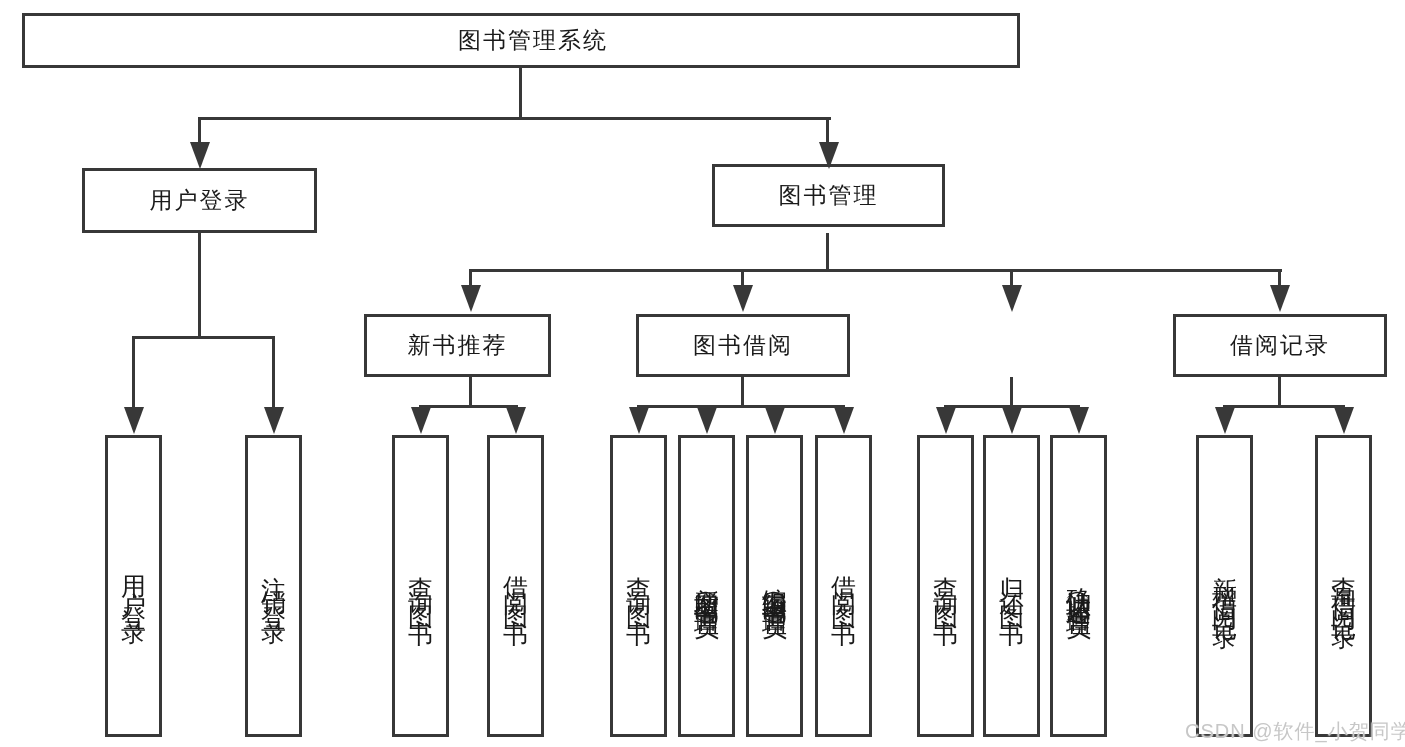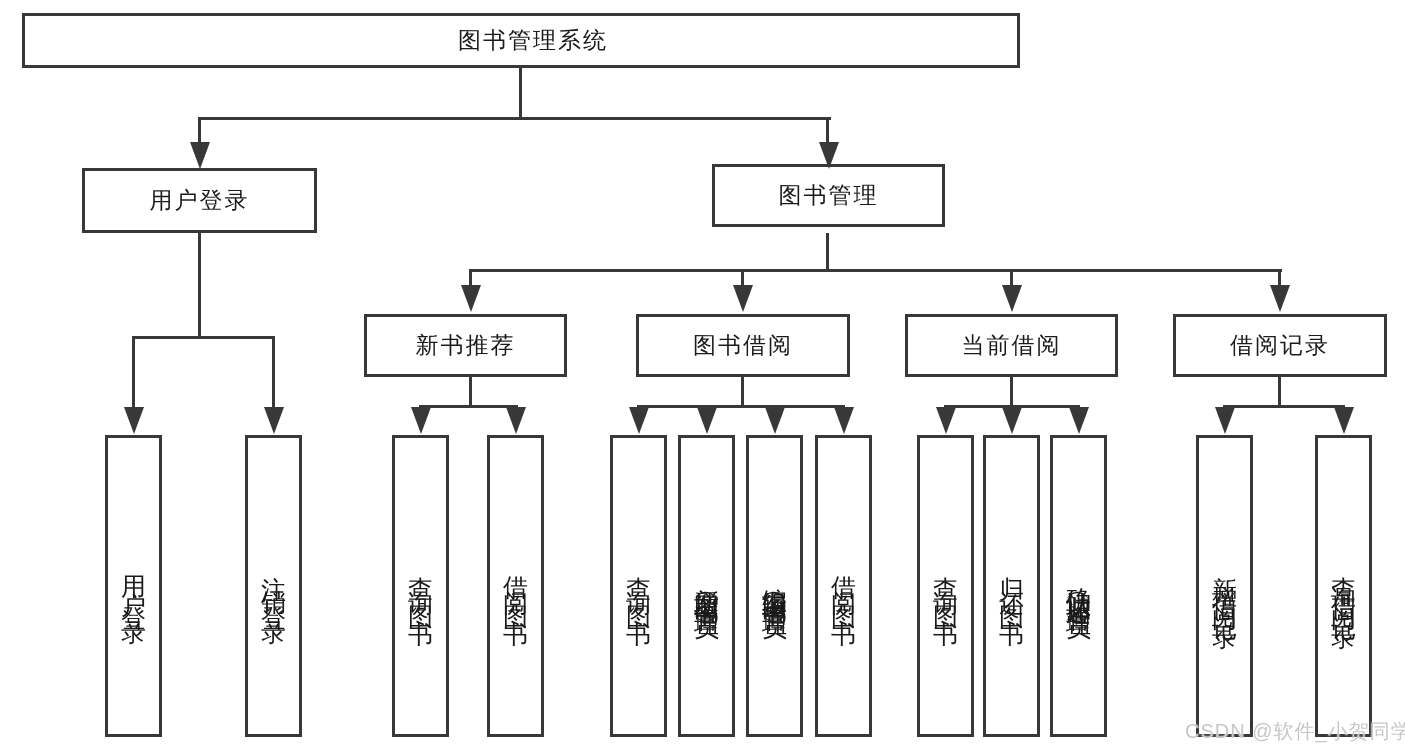--- a/index.html
+++ b/index.html
@@ -66,28 +66,25 @@
     <span class="hlabel">图书管理系统</span>
   </div>
 
   <div class="node" style="left:82px;top:168px;width:235px;height:65px;">
     <span class="hlabel">用户登录</span>
   </div>
   <div class="node" style="left:712px;top:164px;width:233px;height:63px;">
     <span class="hlabel">图书管理</span>
   </div>
 
-  <div class="node" style="left:364px;top:314px;width:203px;height:63px;">
+  <div class="node" style="left:364px;top:314px;width:187px;height:63px;">
     <span class="hlabel">新书推荐</span>
   </div>
   <div class="node" style="left:636px;top:314px;width:214px;height:63px;">
     <span class="hlabel">图书借阅</span>
-  </div>
-  <div class="node" style="left:905px;top:314px;width:213px;height:63px;">
-    <span class="hlabel">当前借阅</span>
   </div>
   <div class="node" style="left:1173px;top:314px;width:214px;height:63px;">
     <span class="hlabel">借阅记录</span>
   </div>
 
   <div id="connector-layer">
       <div class="cline" style="left: 519px; top: 68px; width: 3px; height: 49px;"></div>
       <div class="cline" style="left: 198px; top: 117px; width: 633px; height: 3px;"></div>
       <div class="cline" style="left: 198px; top: 119px; width: 3px; height: 24px;"></div>
       <div class="cline" style="left: 826px; top: 119px; width: 3px; height: 24px;"></div>

